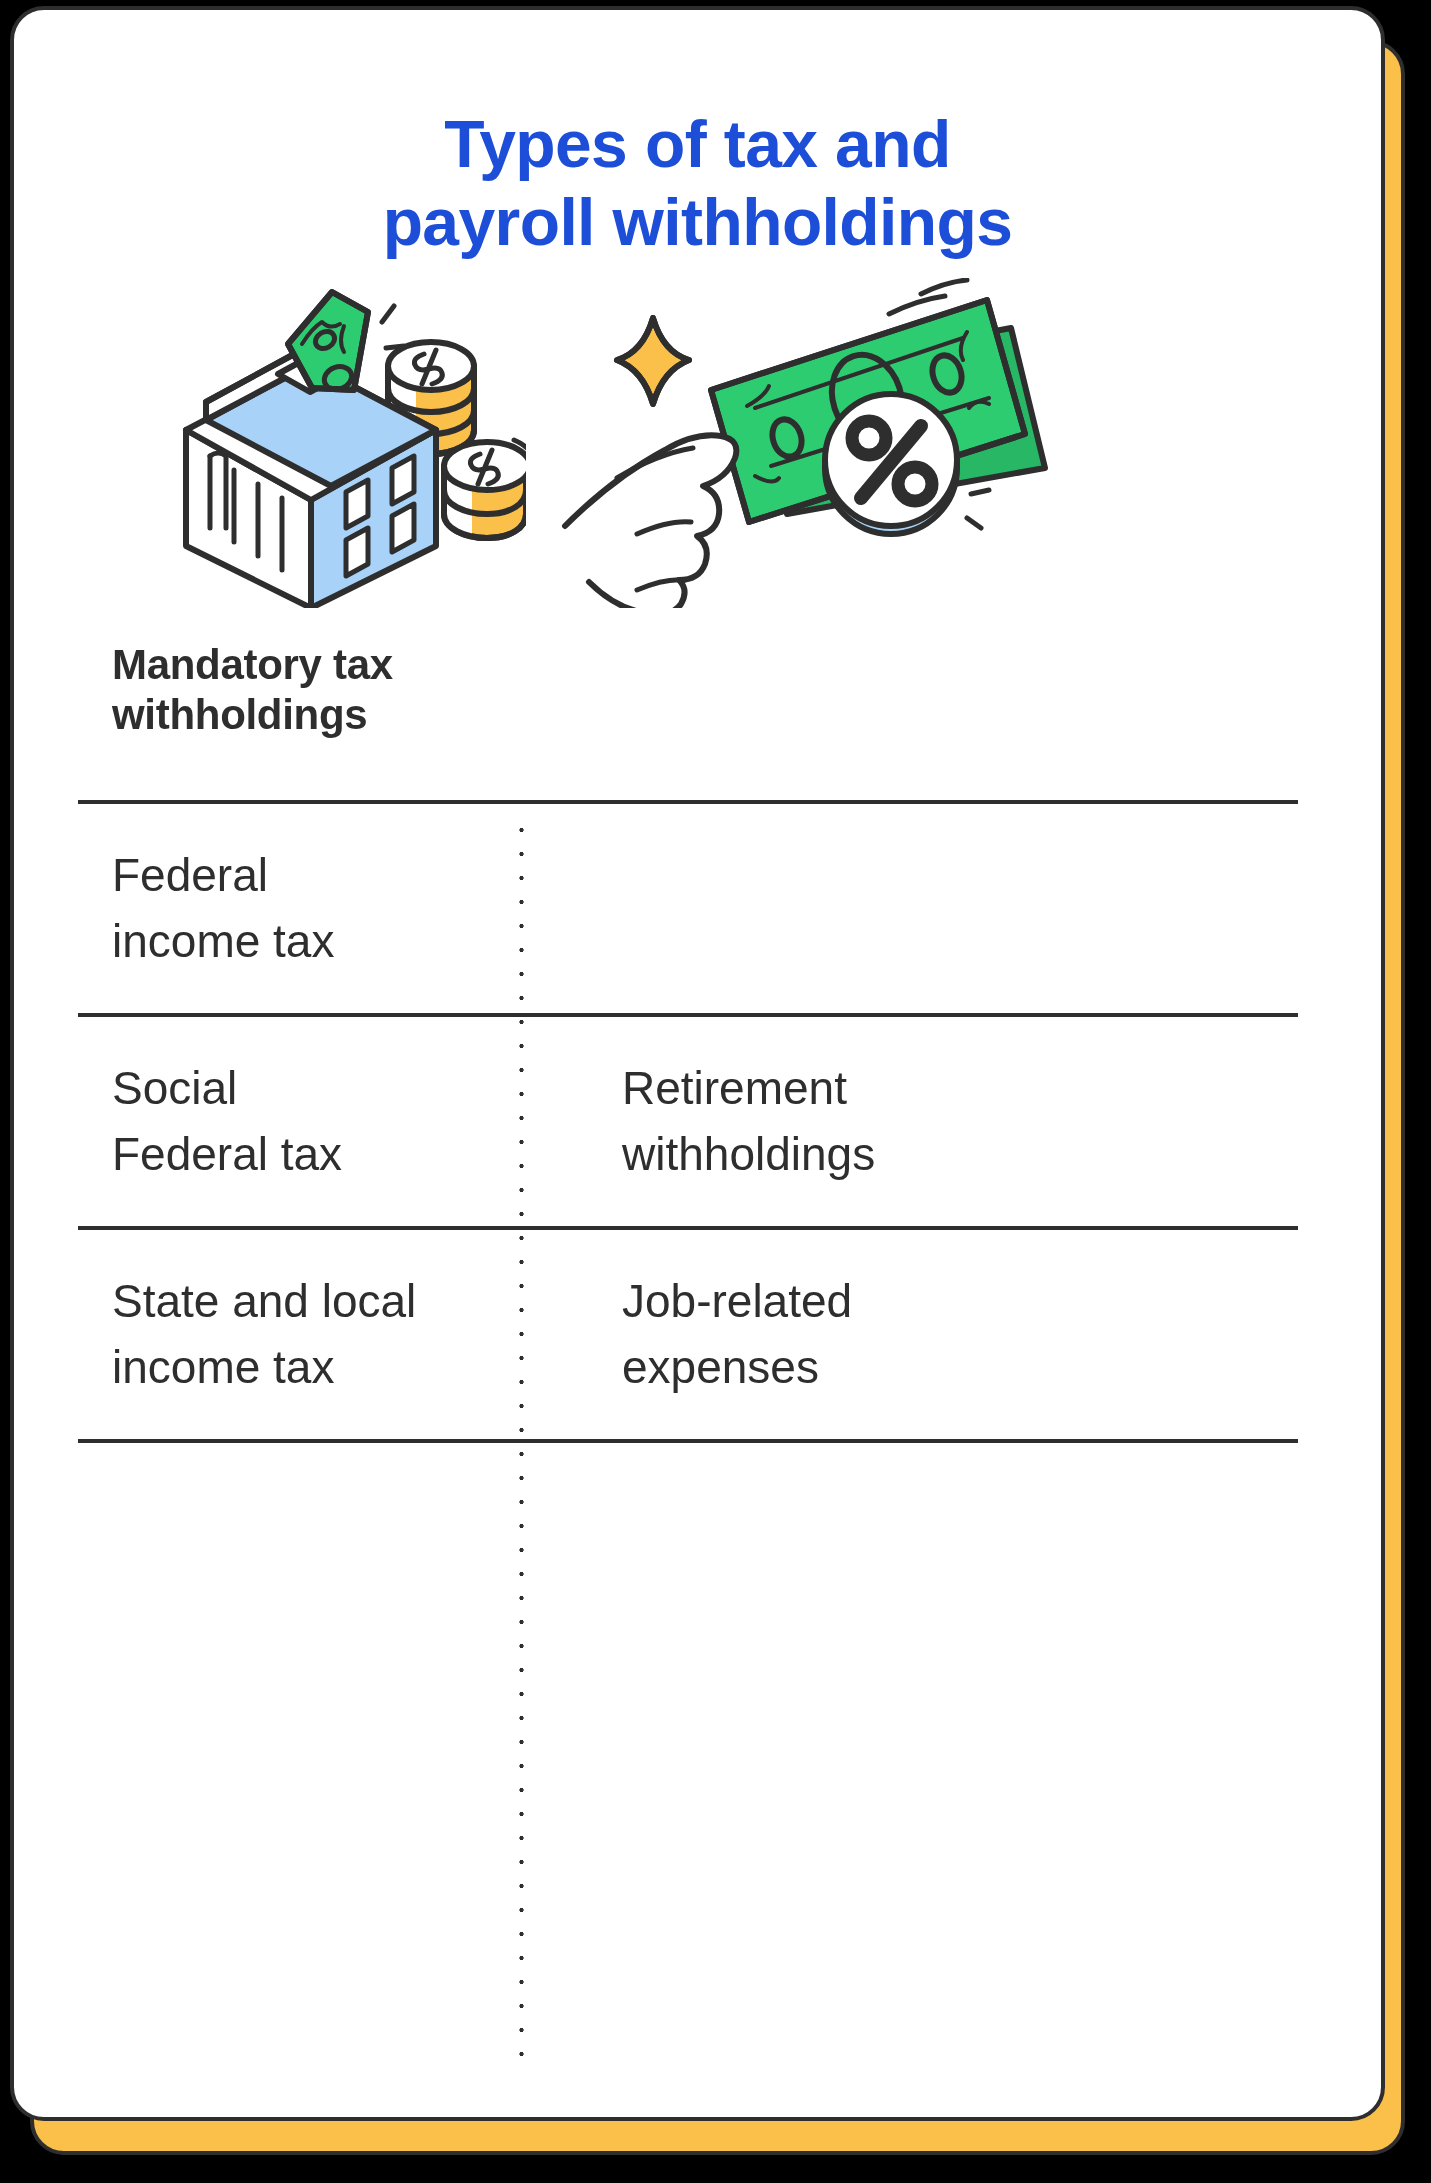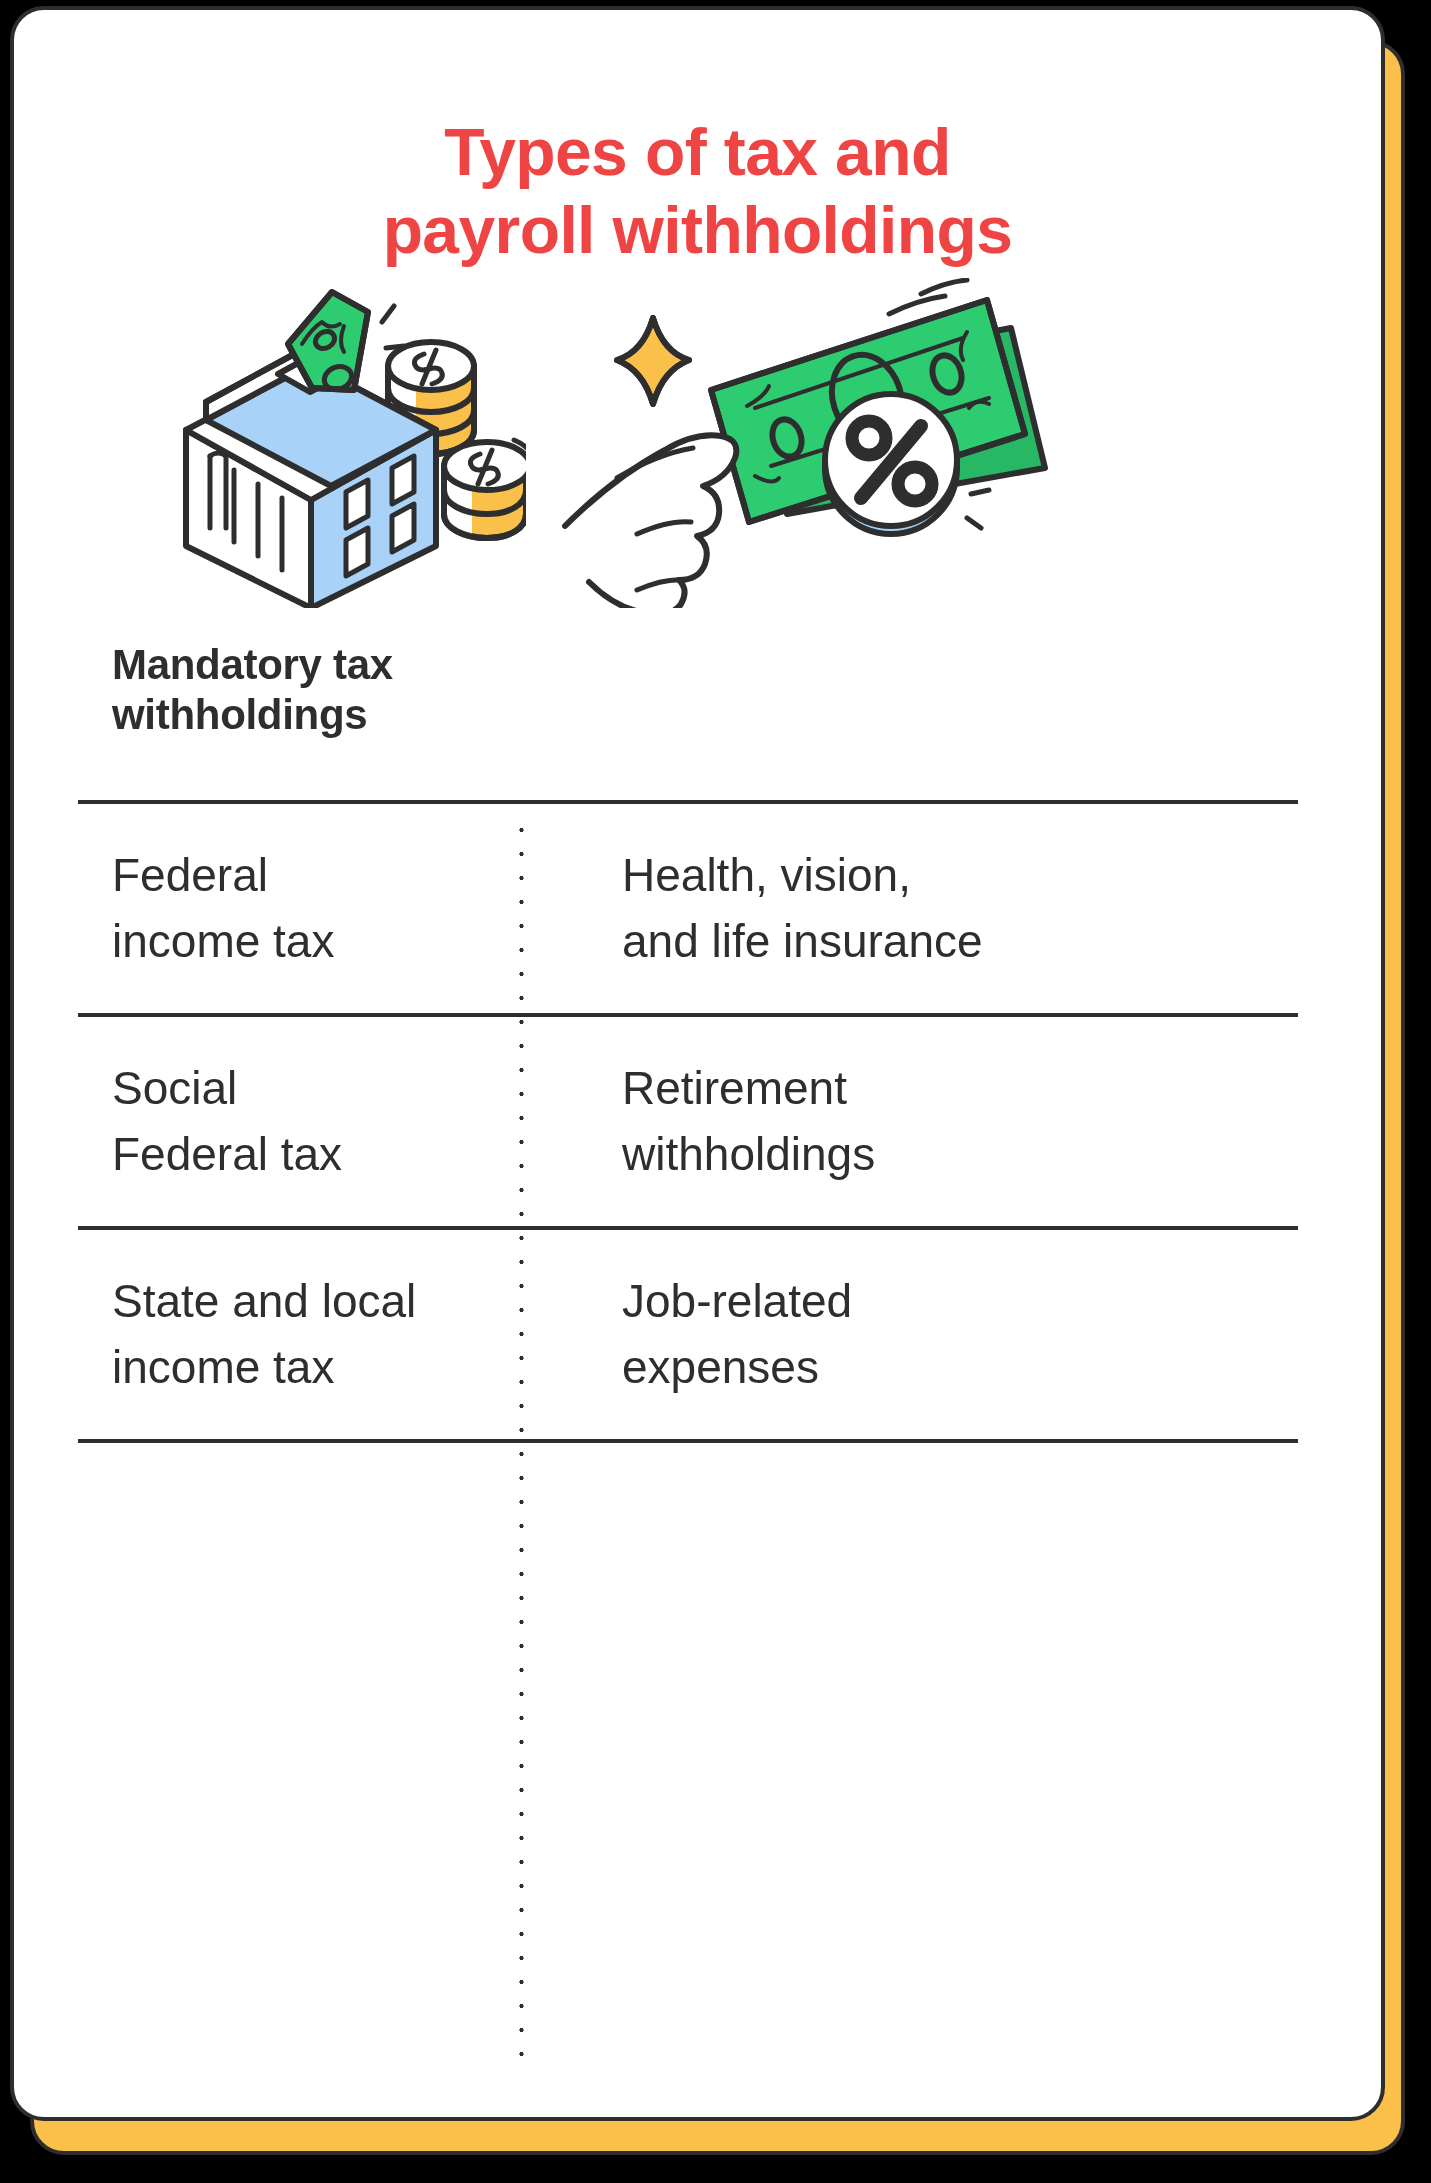--- a/index.html
+++ b/index.html
@@ -53,24 +53,23 @@
   
   .title {
     position: absolute;
     left: 0;
     top: 96px;
     width: 100%;
     text-align: center;
     font-size: 66px;
     line-height: 1.18;
     font-weight: 700;
-    color: #ef4444;
+    color: #1d4ed8;
     letter-spacing: -0.6px;
     white-space: pre-line;
-    margin-top: 8px;
   }
 
   
   .illo-row {
     position: absolute;
     left: 0;
     top: 268px;
     width: 100%;
     height: 330px;
   }
@@ -289,22 +288,20 @@
 withholdings</div>
         <div class="col-gap"></div>
       </div>
 
       <div class="rule"></div>
 
       <div class="body-row">
         <div class="body-cell col-left">Federal
 income tax</div>
         <div class="col-gap"></div>
-        <div class="body-cell col-right">Health, vision,
-and life insurance</div>
       </div>
 
       <div class="rule"></div>
 
       <div class="body-row">
         <div class="body-cell col-left">Social
 Federal tax</div>
         <div class="col-gap"></div>
         <div class="body-cell col-right">Retirement
 withholdings</div>

